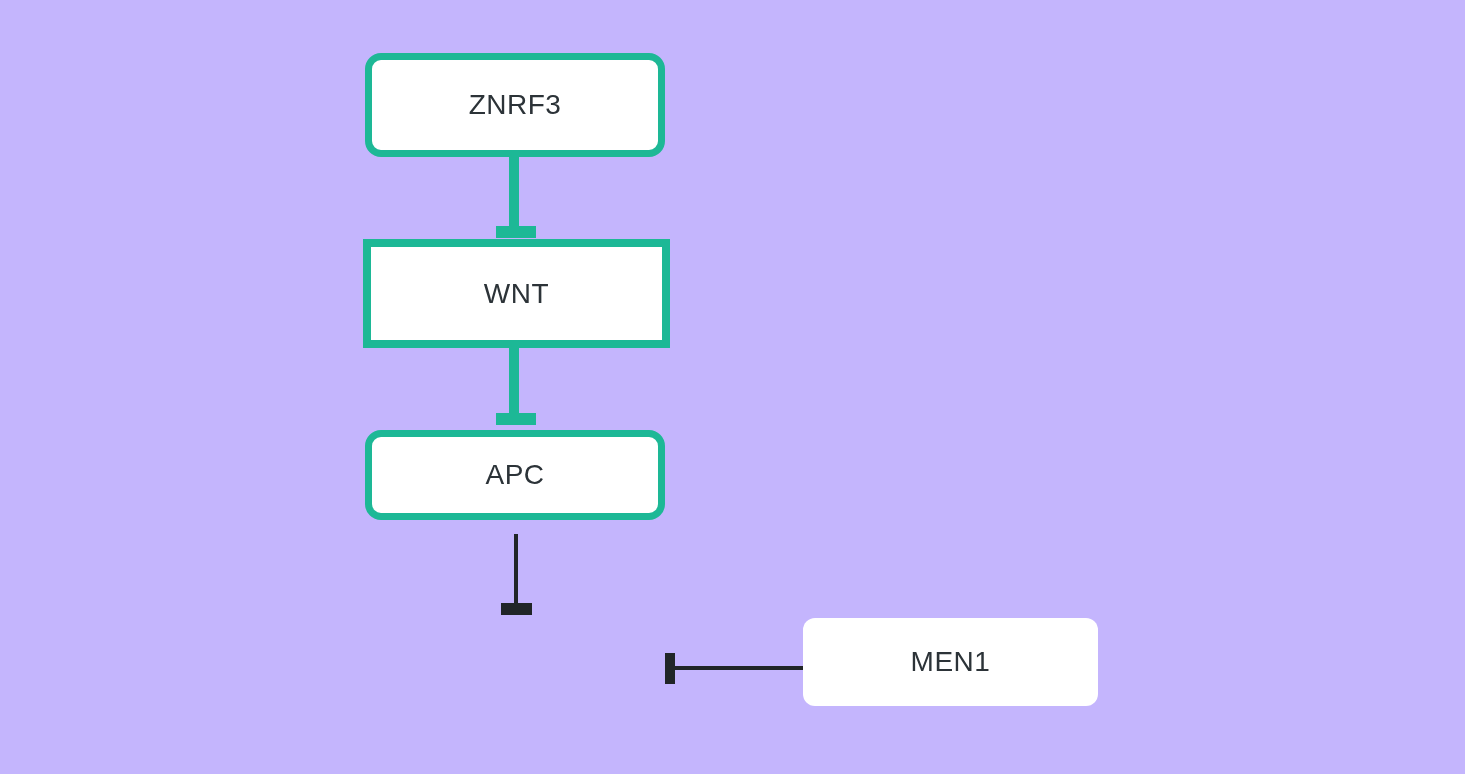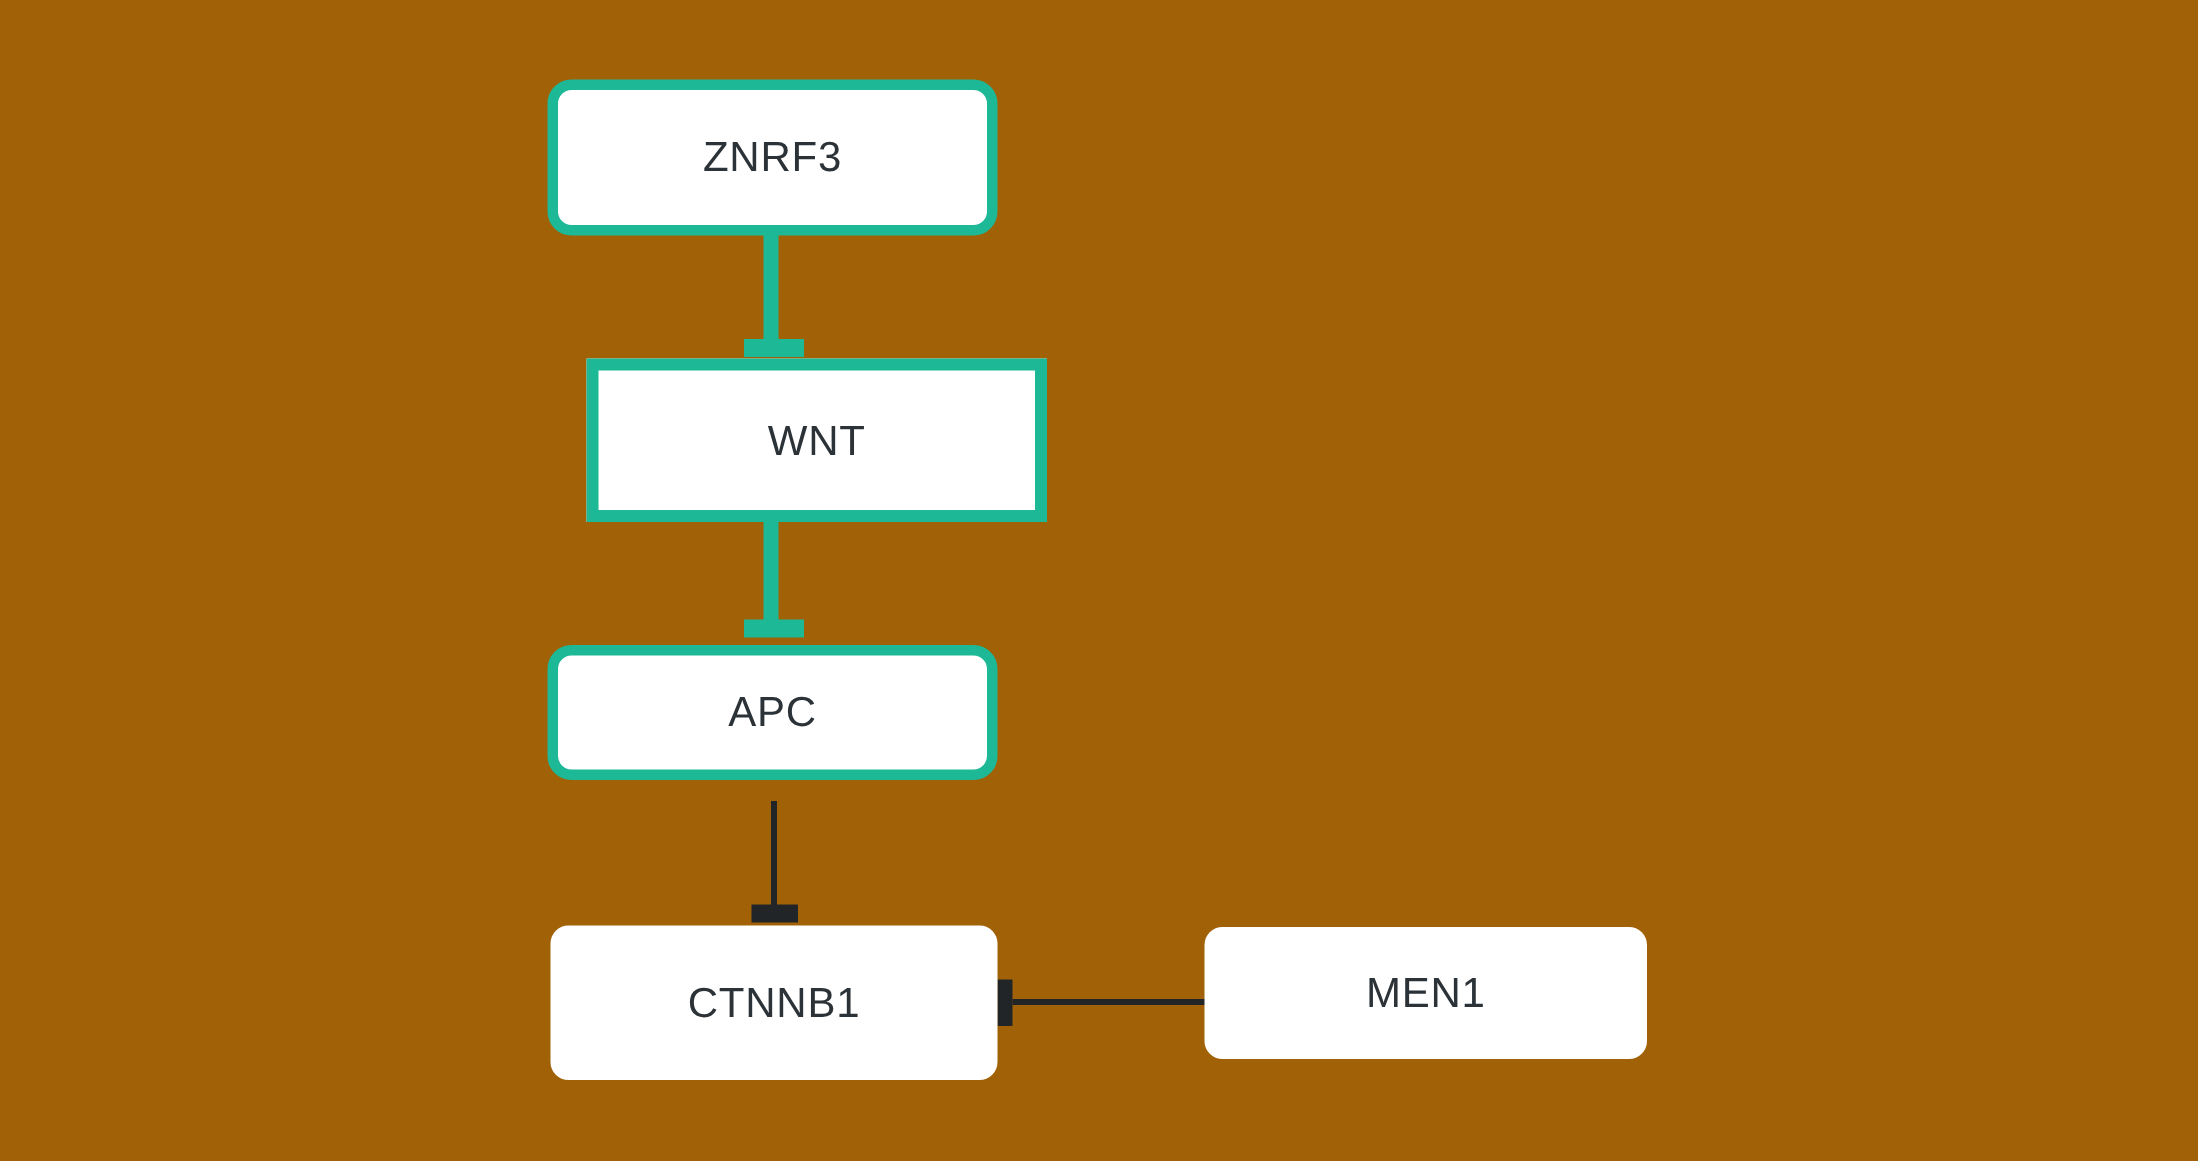--- a/index.html
+++ b/index.html
@@ -4,21 +4,21 @@
 <style>
   html, body {
     margin: 0;
     padding: 0;
     background: #000000;
   }
   #canvas {
     position: relative;
     width: 1465px;
     height: 774px;
-    background: #a16207;
+    background: #c4b5fd;
     overflow: hidden;
     font-family: "Liberation Sans", sans-serif;
   }
   .node {
     position: absolute;
     box-sizing: border-box;
     background: #ffffff;
     display: flex;
     align-items: center;
     justify-content: center;
@@ -36,21 +36,21 @@
   .node.highlight-square {
     border: 8px solid #1db896;
     border-radius: 0;
   }
   .node.plain {
     border: none;
     border-radius: 12px;
   }
   
   #node-znrf3  { left: 365px; top: 53px;  width: 300px; height: 104px; }
-  #node-wnt    { left: 363px; top: 239px; width: 307px; height: 109px; margin-left: 28px; }
+  #node-wnt    { left: 363px; top: 239px; width: 307px; height: 109px; }
   #node-apc    { left: 365px; top: 430px; width: 300px; height: 90px; }
   #node-ctnnb1 { left: 367px; top: 617px; width: 298px; height: 103px; }
   #node-men1   { left: 803px; top: 618px; width: 295px; height: 88px; }
 
   .edge-part { position: absolute; }
   .teal { background: #1db896; }
   .dark { background: #212527; }
 
   
   #e1-stem { left: 509px; top: 155px; width: 10px; height: 72px; }
@@ -95,21 +95,18 @@
   </div>
 
   <div id="node-wnt" class="node highlight-square">
     <span class="label">WNT</span>
   </div>
 
   <div id="node-apc" class="node highlight-rounded">
     <span class="label">APC</span>
   </div>
 
-  <div id="node-ctnnb1" class="node plain">
-    <span class="label">CTNNB1</span>
-  </div>
 
   <div id="node-men1" class="node plain">
     <span class="label">MEN1</span>
   </div>
 
 </div>
 
 </body></html>

